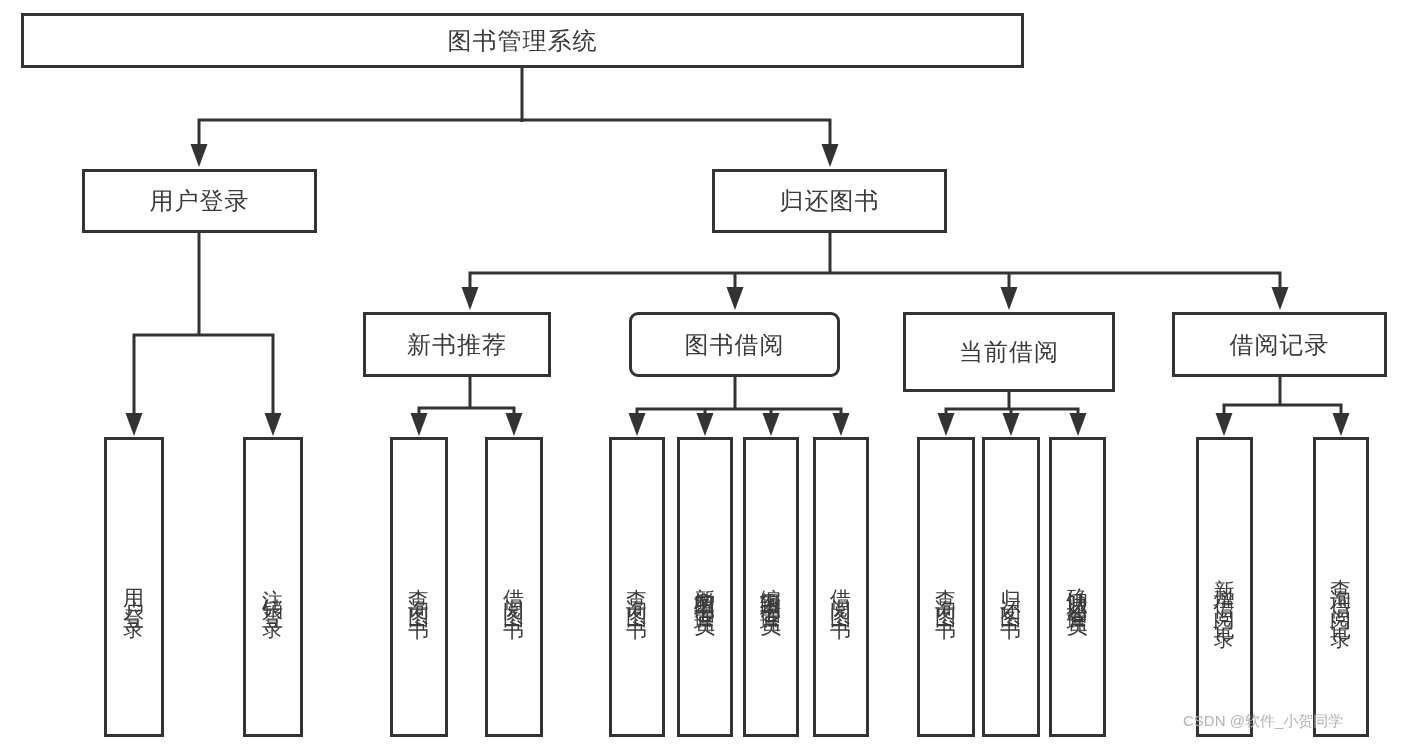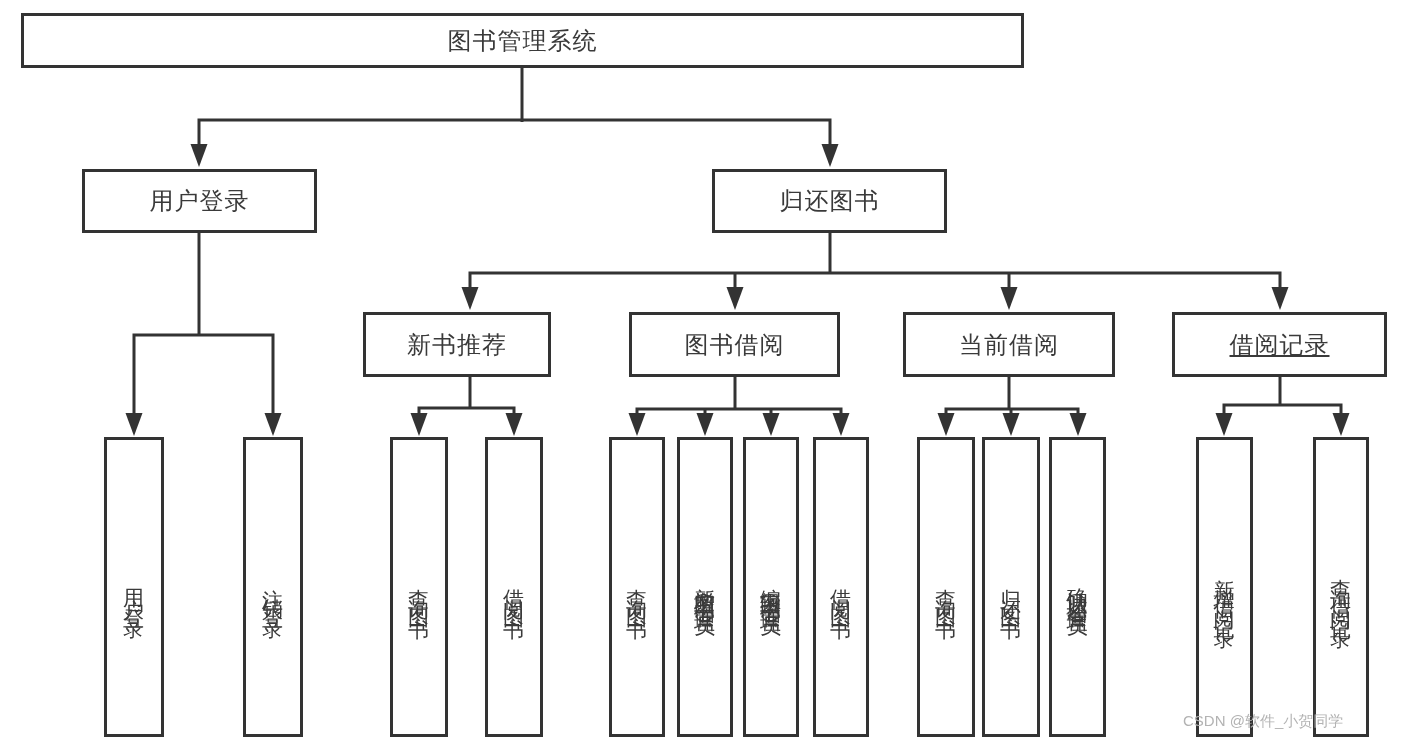--- a/index.html
+++ b/index.html
@@ -128,27 +128,27 @@
   <div class="node hbox" style="left:82px; top:169px; width:235px; height:64px;">
     <span>用户登录</span>
   </div>
   <div class="node hbox" style="left:712px; top:169px; width:235px; height:64px;">
     <span>归还图书</span>
   </div>
 
   <div class="node hbox" style="left:363px; top:312px; width:188px; height:65px;">
     <span>新书推荐</span>
   </div>
-  <div class="node hbox" style="left:629px; top:312px; width:211px; height:65px;">
+  <div class="node hbox" style="left:629px; top:312px; width:211px; height:65px;border-radius:9px;">
     <span>图书借阅</span>
   </div>
-  <div class="node hbox" style="left:903px; top:312px; width:212px; height:65px;">
+  <div class="node hbox" style="left:903px; top:312px; width:212px; height:80px;">
     <span>当前借阅</span>
   </div>
-  <div class="node hbox" style="left:1172px; top:312px; width:215px; height:65px;text-decoration:underline;">
+  <div class="node hbox" style="left:1172px; top:312px; width:215px; height:65px;">
     <span>借阅记录</span>
   </div>
 
   <div class="node vbox" style="left:104px; top:437px; width:60px; height:300px;">
     <span class="vtext">用户登录</span>
   </div>
   <div class="node vbox" style="left:243px; top:437px; width:60px; height:300px;">
     <span class="vtext">注销登录</span>
   </div>
 

